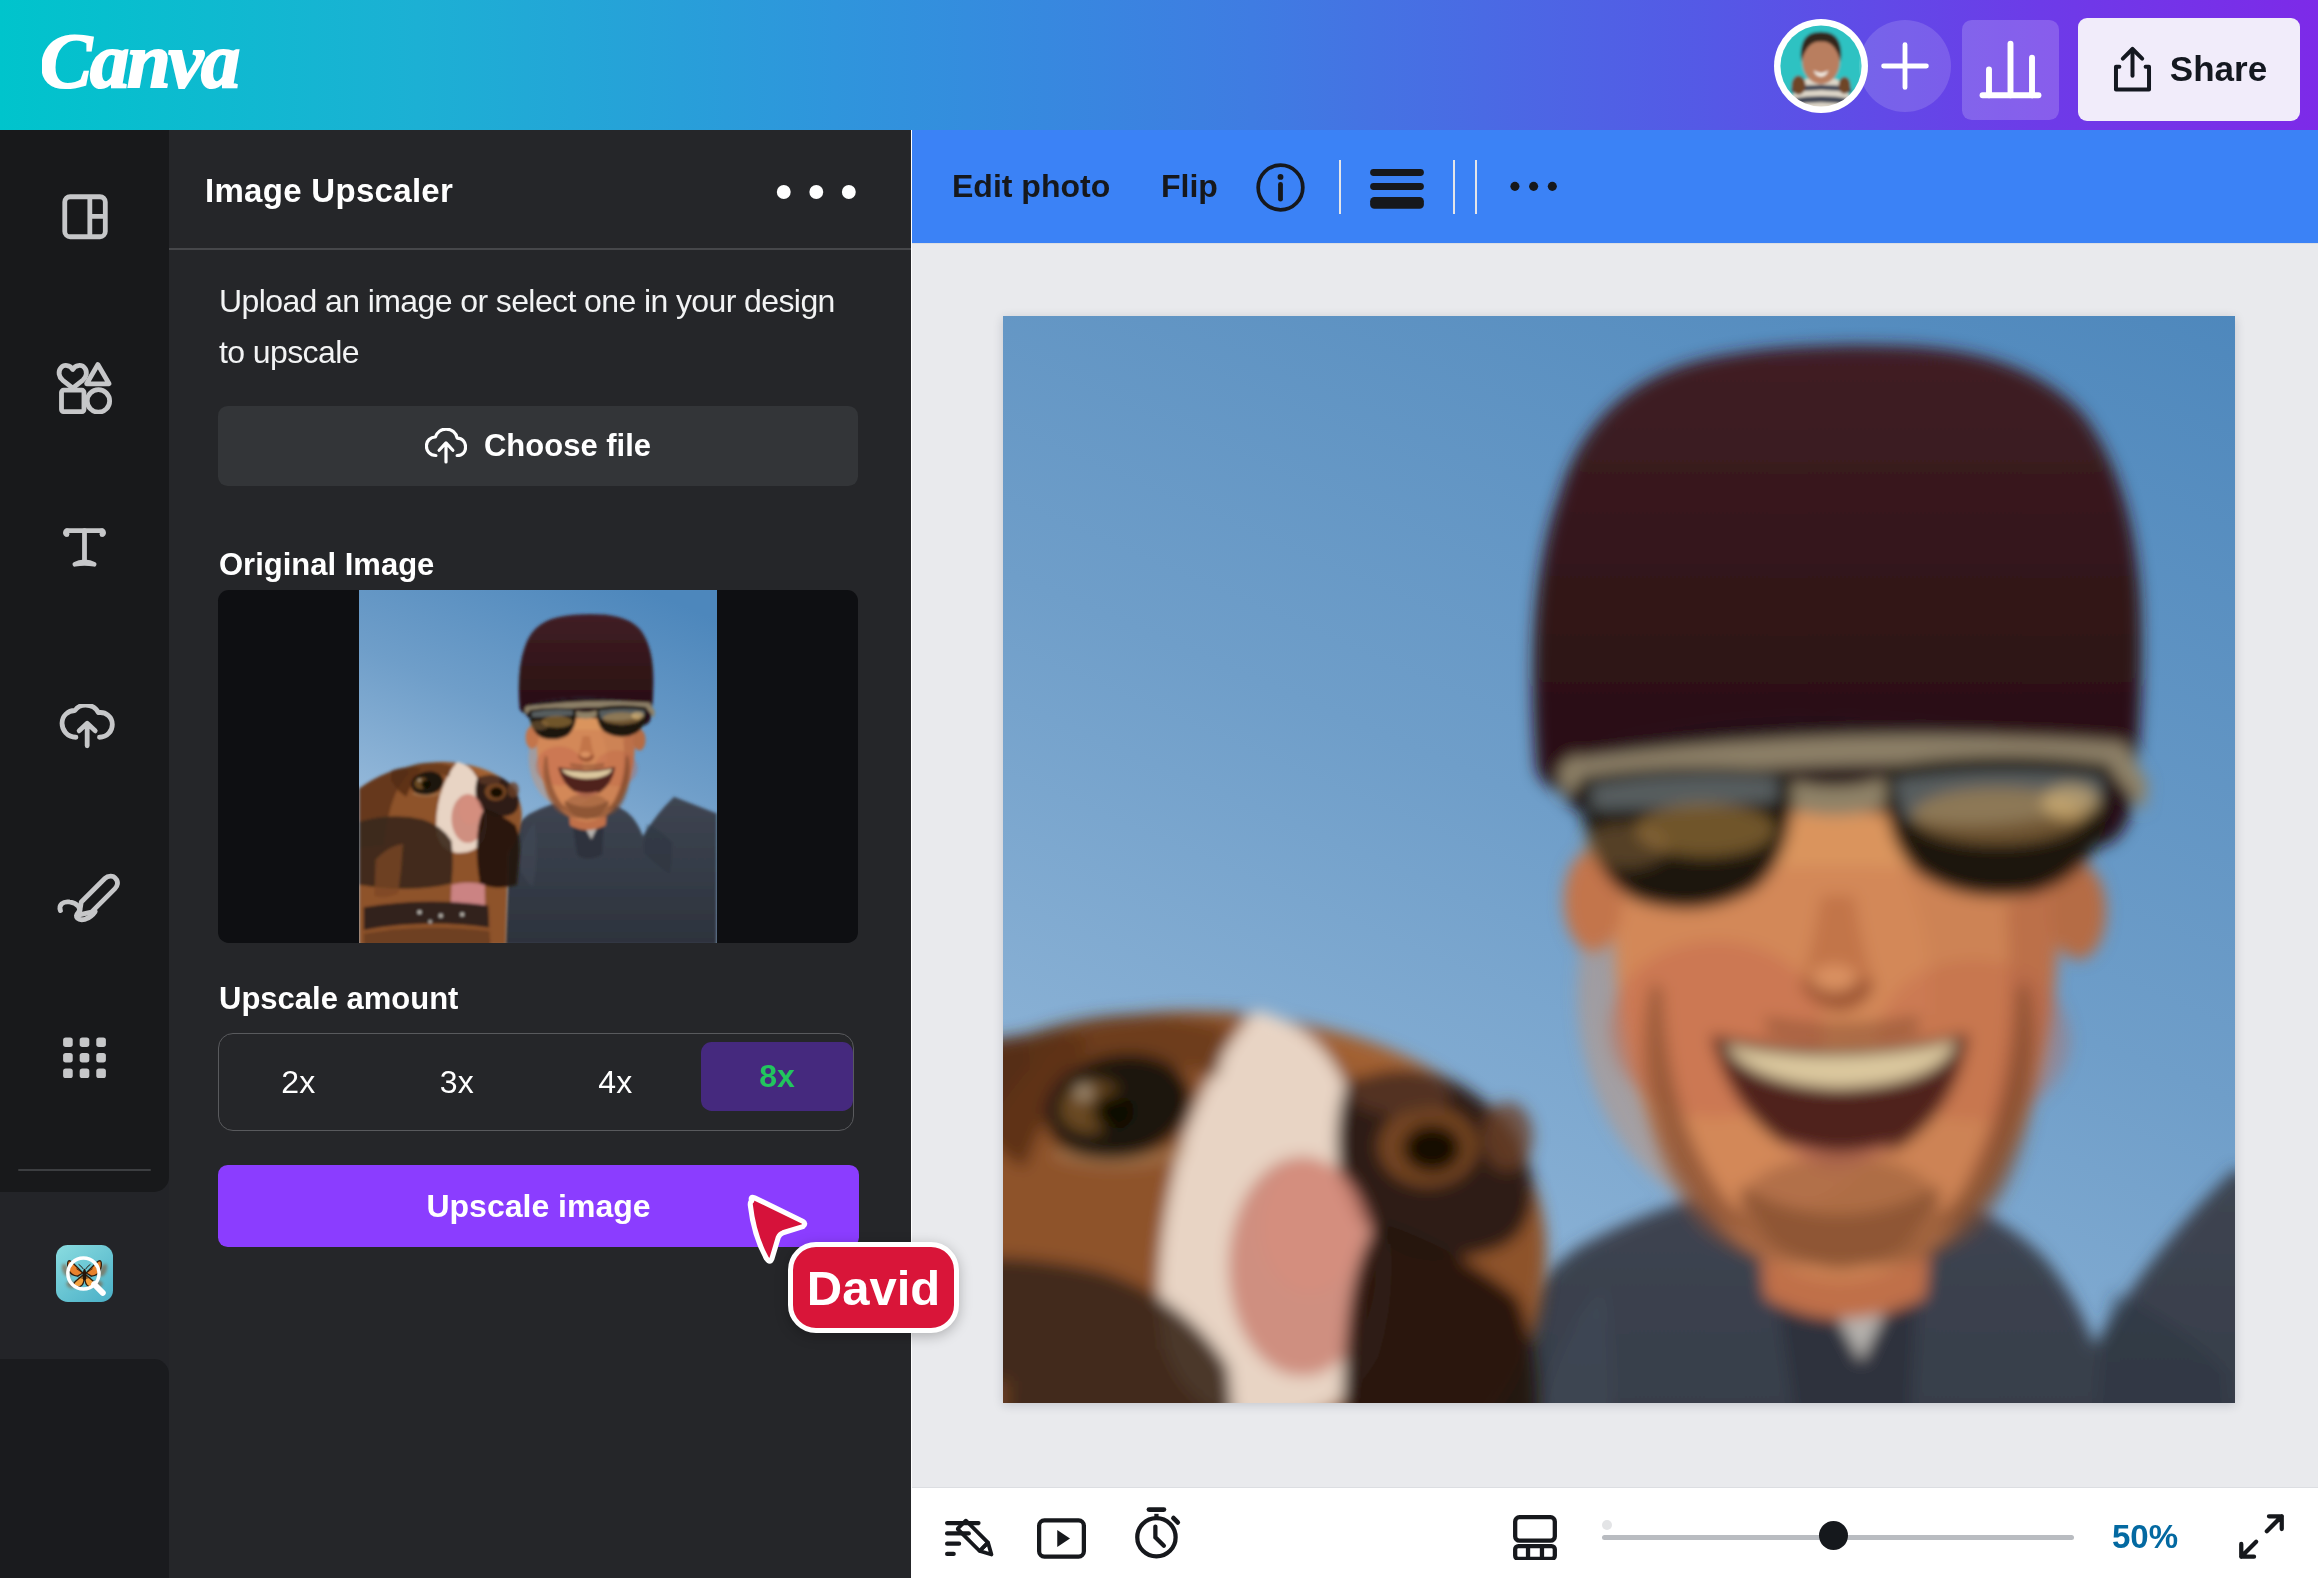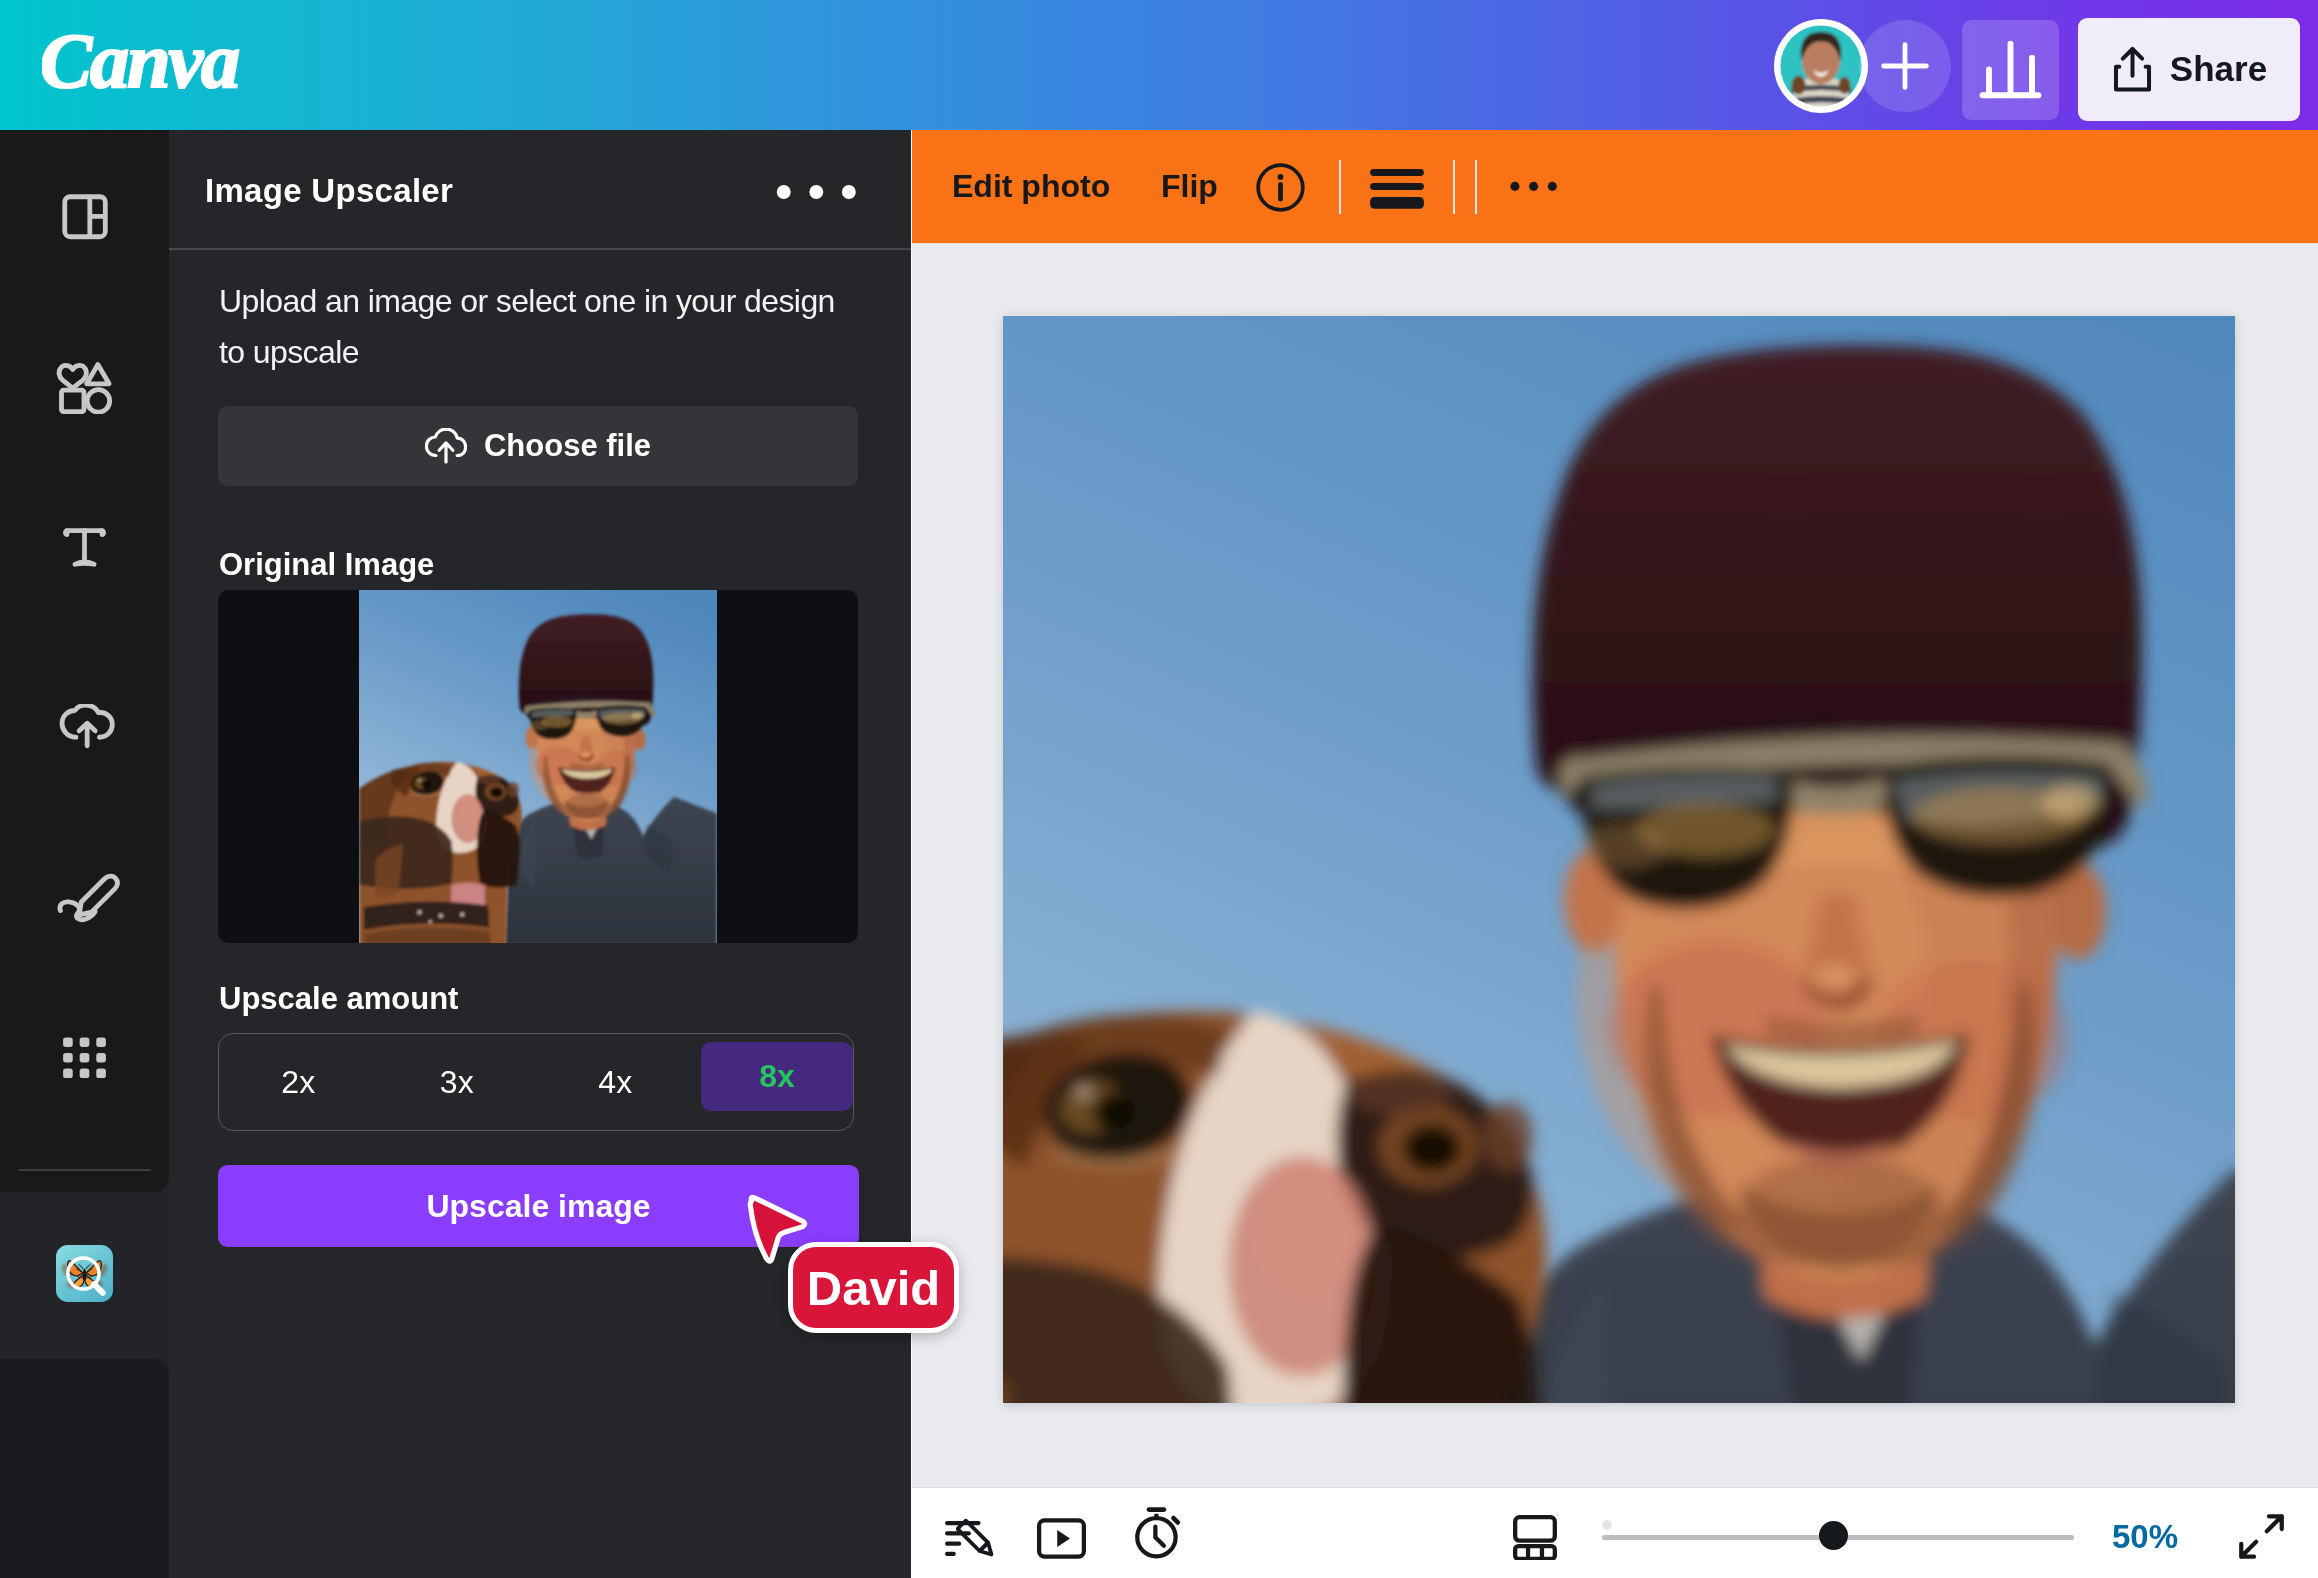--- a/index.html
+++ b/index.html
@@ -47,21 +47,21 @@
   display:flex; align-items:center; justify-content:center; font-size:32px; font-weight:700; color:#fff; }
 
 
 #davidpill { left:788px; top:1242px; width:171px; height:91px; background:#d91539; border:5.9px solid #fff;
   border-radius:28px; display:flex; align-items:center; justify-content:center; color:#fff; font-size:49px; font-weight:600;
   box-shadow:0 3.2px 13px rgba(0,0,0,0.25); }
 #cursor { left:729px; top:1185px; width:97px; height:97px; }
 
 
 #main { left:912px; top:130px; width:1407px; height:1449px; background:#e9eaed; }
-#toolbar { left:912px; top:130px; width:1407px; height:114px; background:#f97316; border-bottom:1.6px solid #dcdee2;
+#toolbar { left:912px; top:130px; width:1407px; height:114px; background:#3b82f6; border-bottom:1.6px solid #dcdee2;
   display:flex; align-items:center; color:#16181c; }
 .tbtext { font-size:32px; font-weight:600; color:#16181c; }
 #editphoto { position:absolute; left:40px; top:0; height:112px; display:flex; align-items:center; }
 #flip { position:absolute; left:249px; top:0; height:112px; display:flex; align-items:center; }
 .tsep { position:absolute; top:30px; width:1.6px; height:54px; background:#e4e5e9; }
 #photo { left:1003px; top:316px; width:1232px; height:1087px; box-shadow:0 2.1px 9.7px rgba(30,40,60,0.18); }
 #bottombar { left:912px; top:1487px; width:1407px; height:92px; background:#fff; border-top:1.6px solid #dcdee2; }
 #zoomtrack { left:1602px; top:1535px; width:472px; height:4.8px; border-radius:2.7px; background:#b9bcc1; }
 #zoomdot { left:1602px; top:1520px; width:10.2px; height:10.2px; border-radius:50%; background:#e3e4e6; }
 #zoomknob { left:1819px; top:1521px; width:29px; height:29px; border-radius:50%; background:#15181c; }

